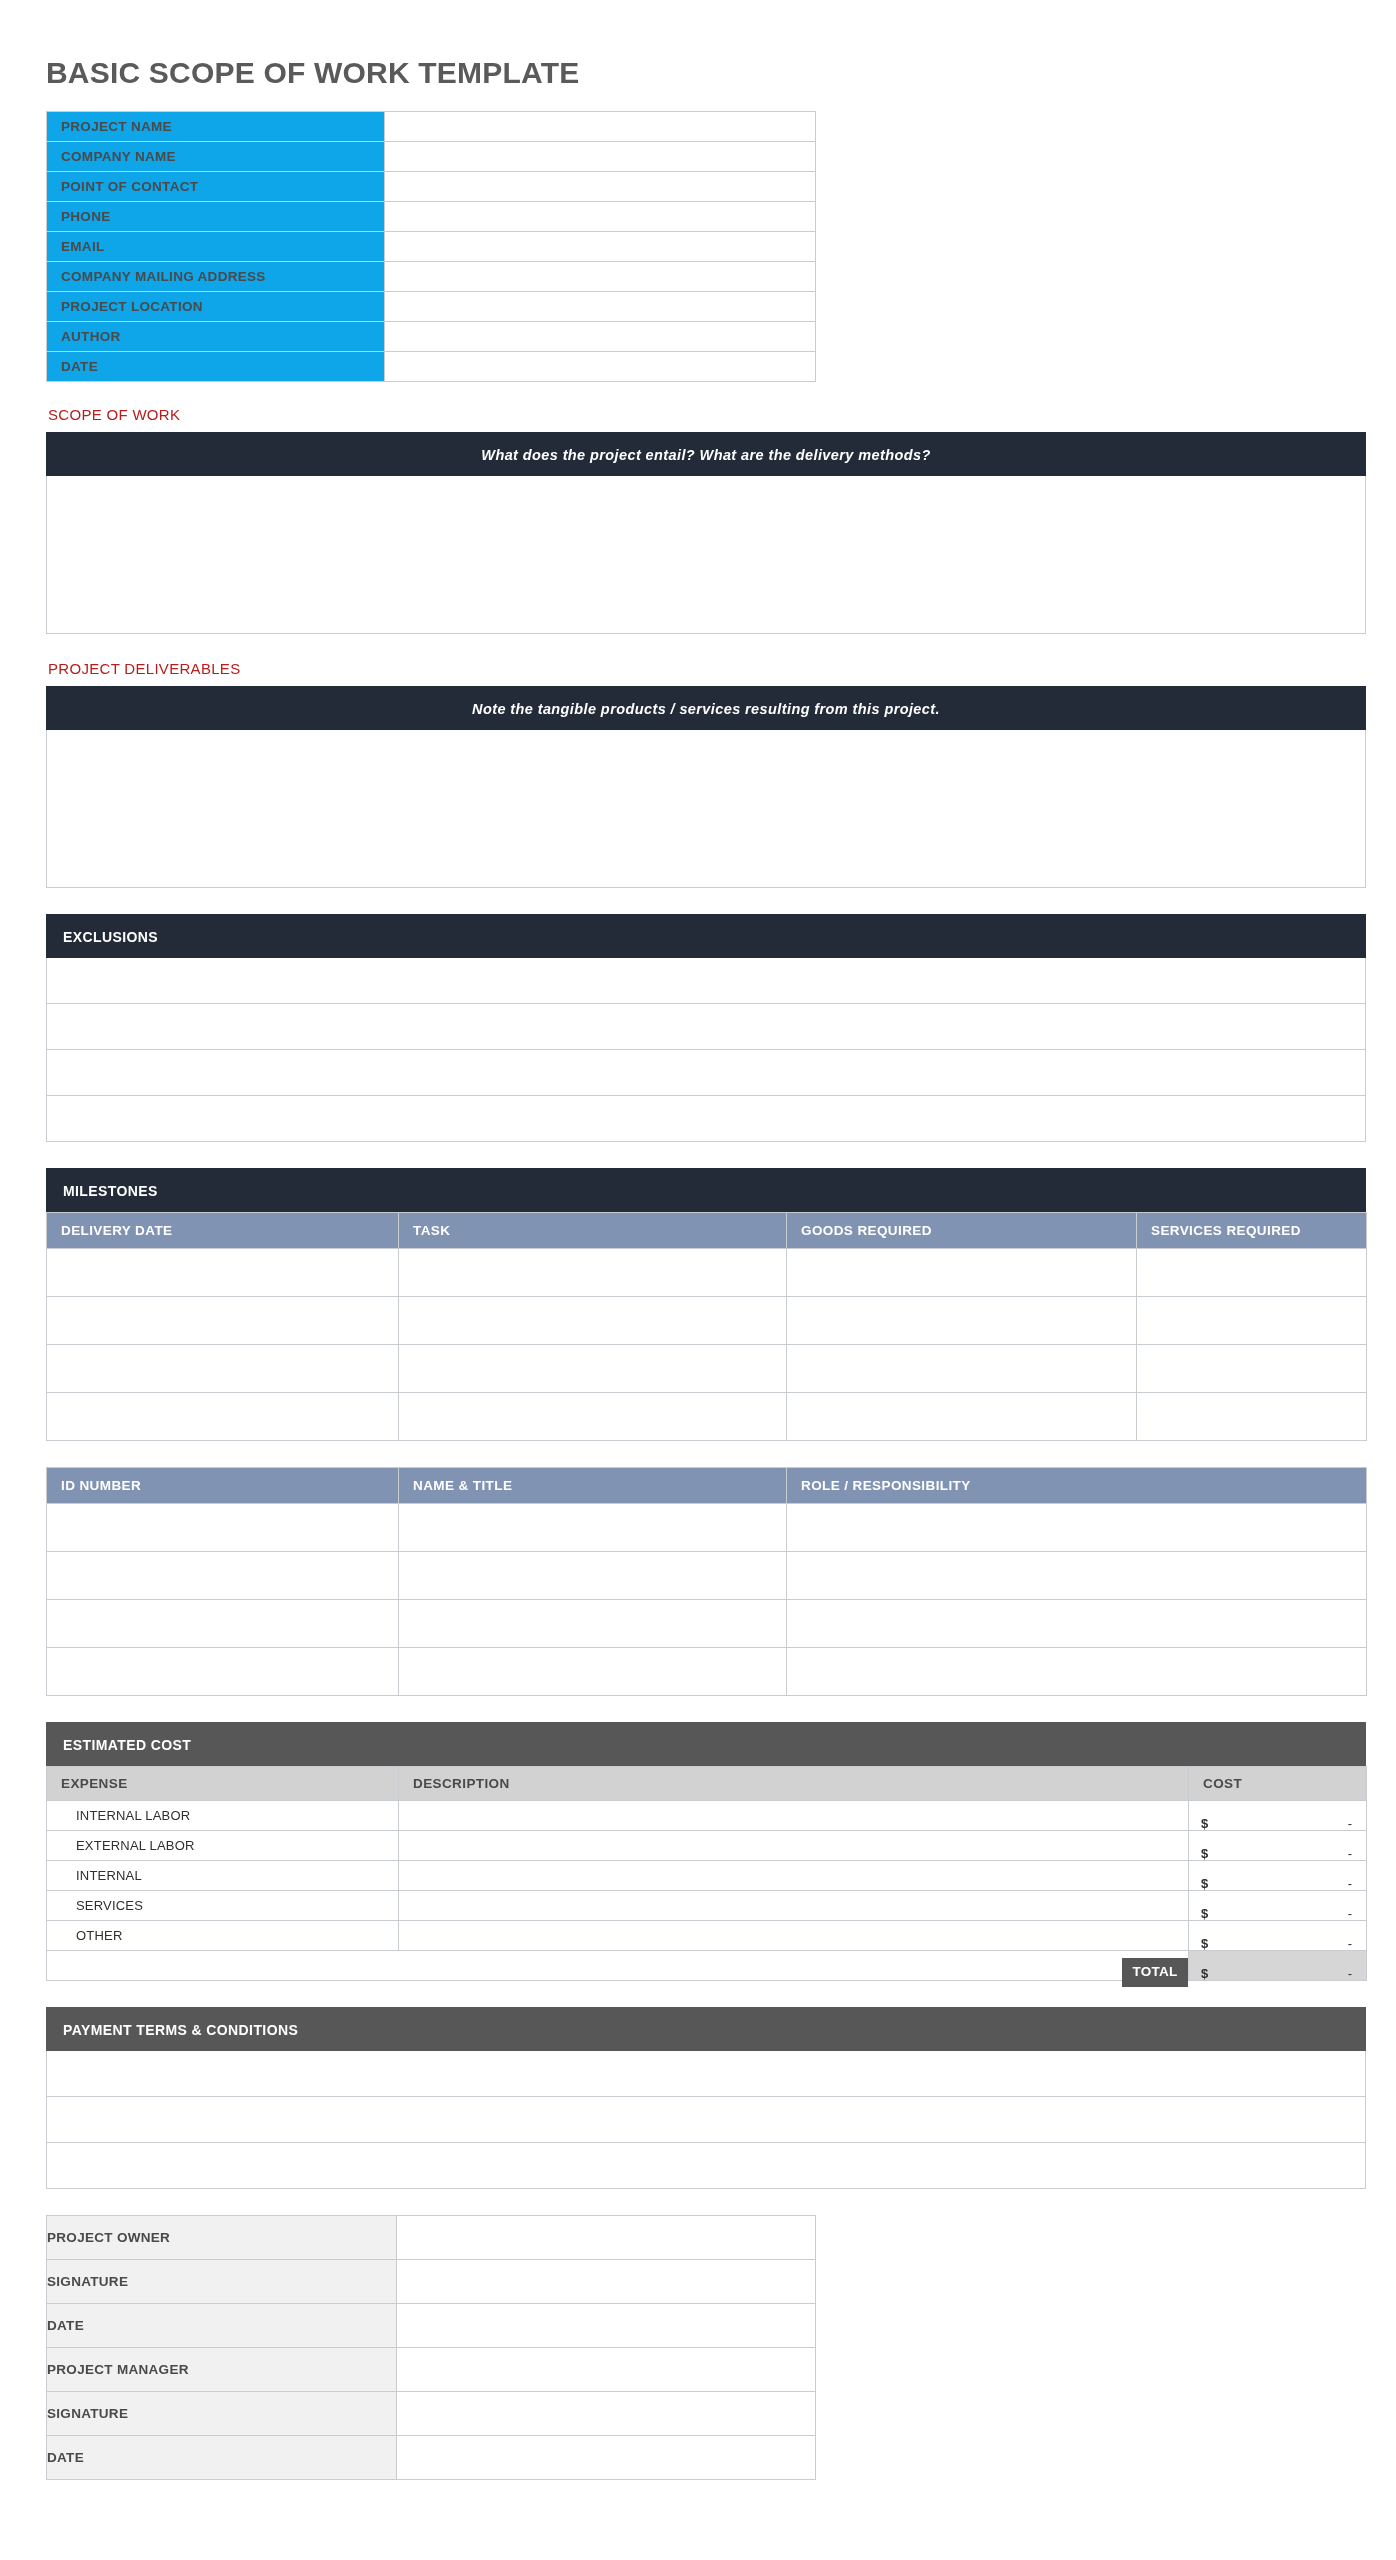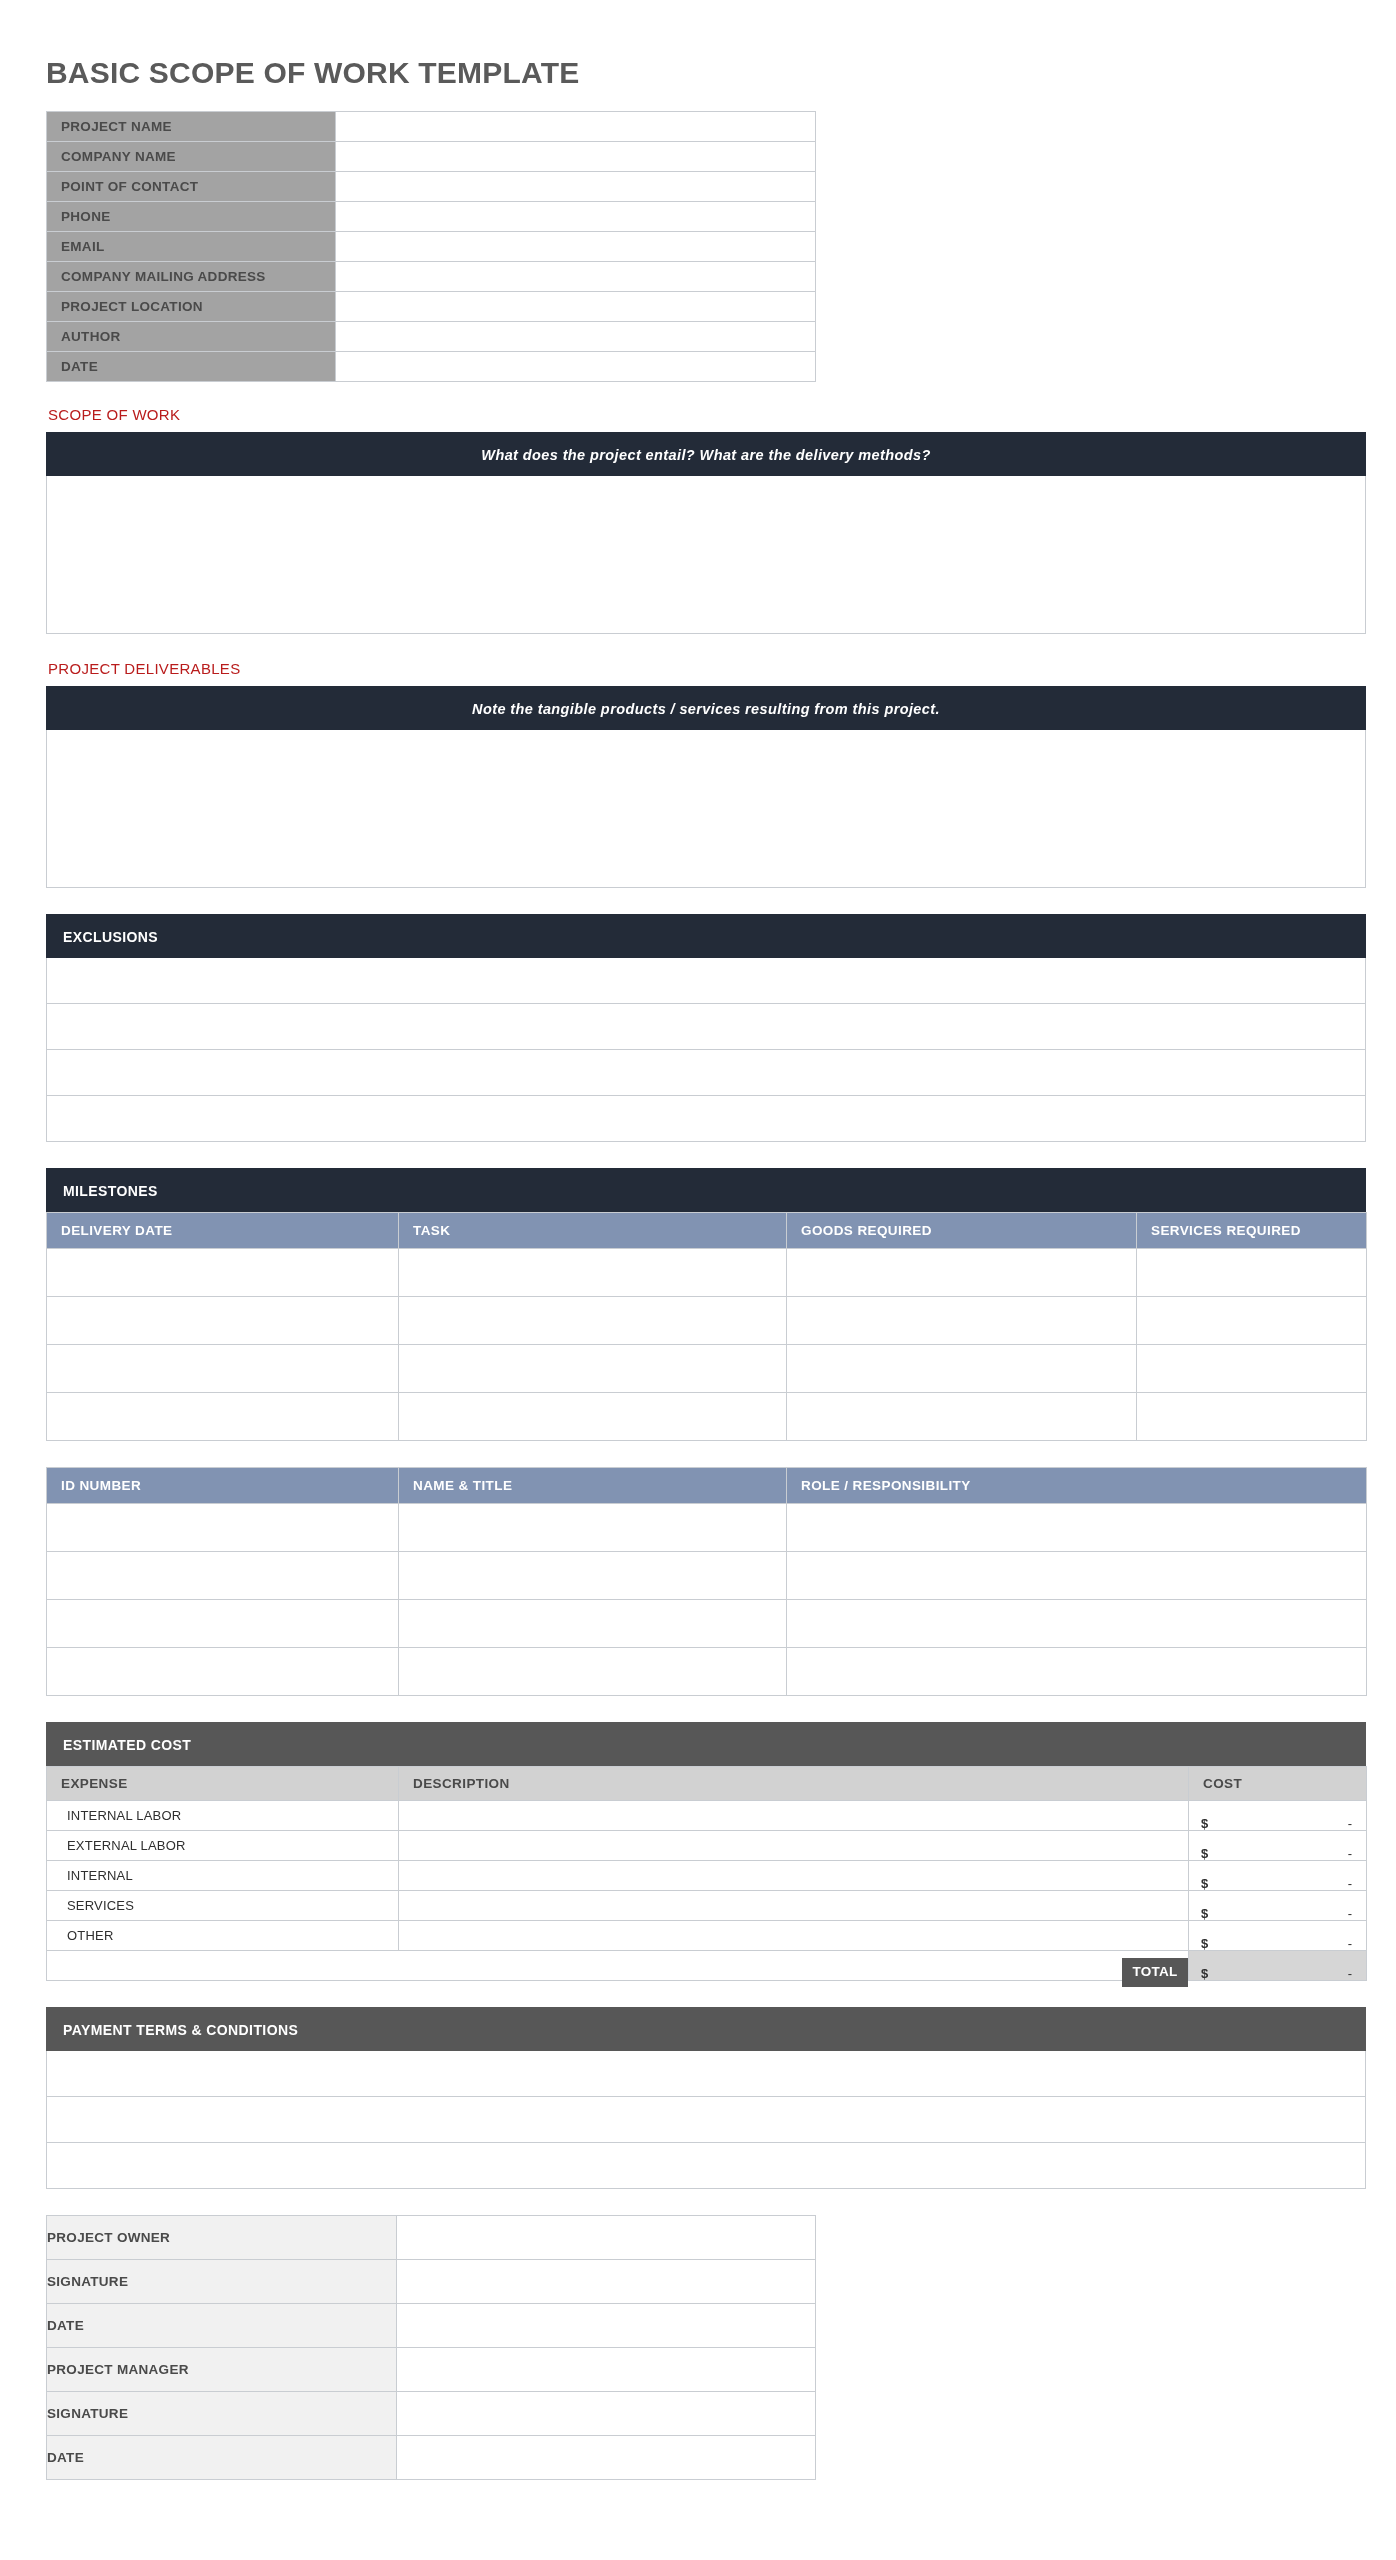--- a/index.html
+++ b/index.html
@@ -43,22 +43,22 @@
   .info-table {
     width: 770px;
     margin-bottom: 24px;
   }
   .info-table td {
     height: 30px;
     border: 1px solid #c9cdd2;
     font-size: 13.5px;
   }
   .info-label {
-    width: 289px;
-    background: #a3a3a3;
+    width: 338px;
+    background: #0ea5e9;
     font-weight: bold;
     color: #4a4a4a;
     padding-left: 14px;
     letter-spacing: 0.3px;
   }
   .info-value {
     background: #ffffff;
   }
 
   
@@ -163,21 +163,21 @@
   .cost-table td {
     height: 30px;
     border: 1px solid #c9cdd2;
     background: #ffffff;
     font-size: 13px;
     color: #2f2f2f;
   }
   .cost-c1 { width: 352px; }
   .cost-c2 { width: 790px; }
   .cost-c3 { width: 178px; }
-  .cost-expense { padding-left: 20px; letter-spacing: 0.2px; }
+  .cost-expense { padding-left: 29px; letter-spacing: 0.2px; }
   .cost-amount {
     position: relative;
     padding: 0 12px 0 12px;
   }
   .cost-amount .cur { position: absolute; left: 12px; font-weight: bold; }
   .cost-amount .dash { position: absolute; right: 14px; }
 
   
   .total-hatch {
     position: relative;

